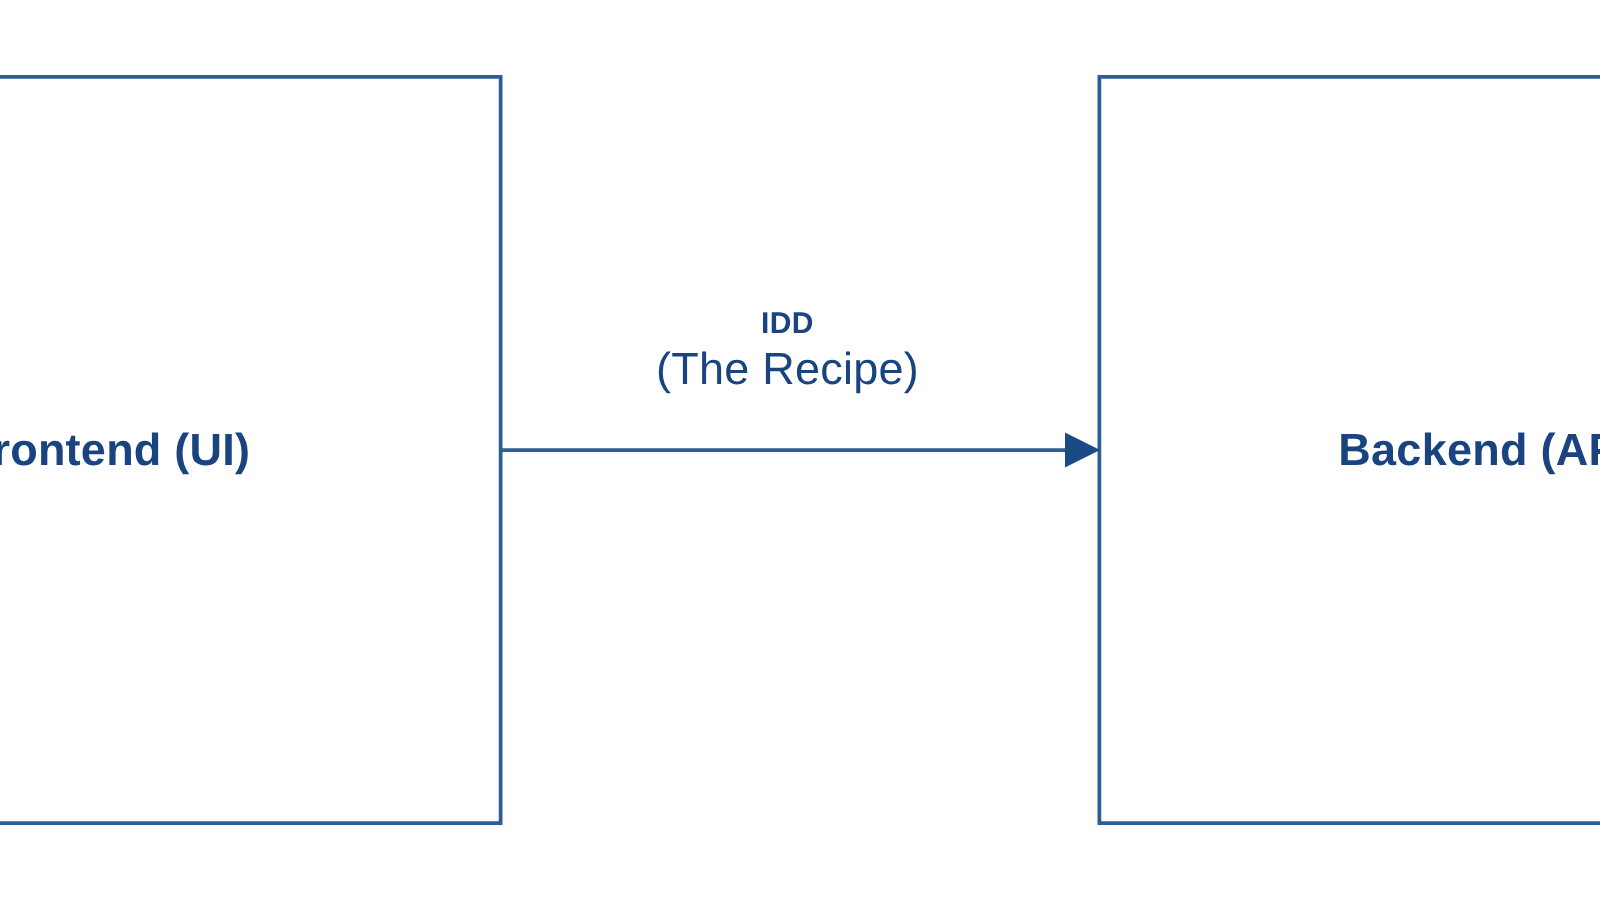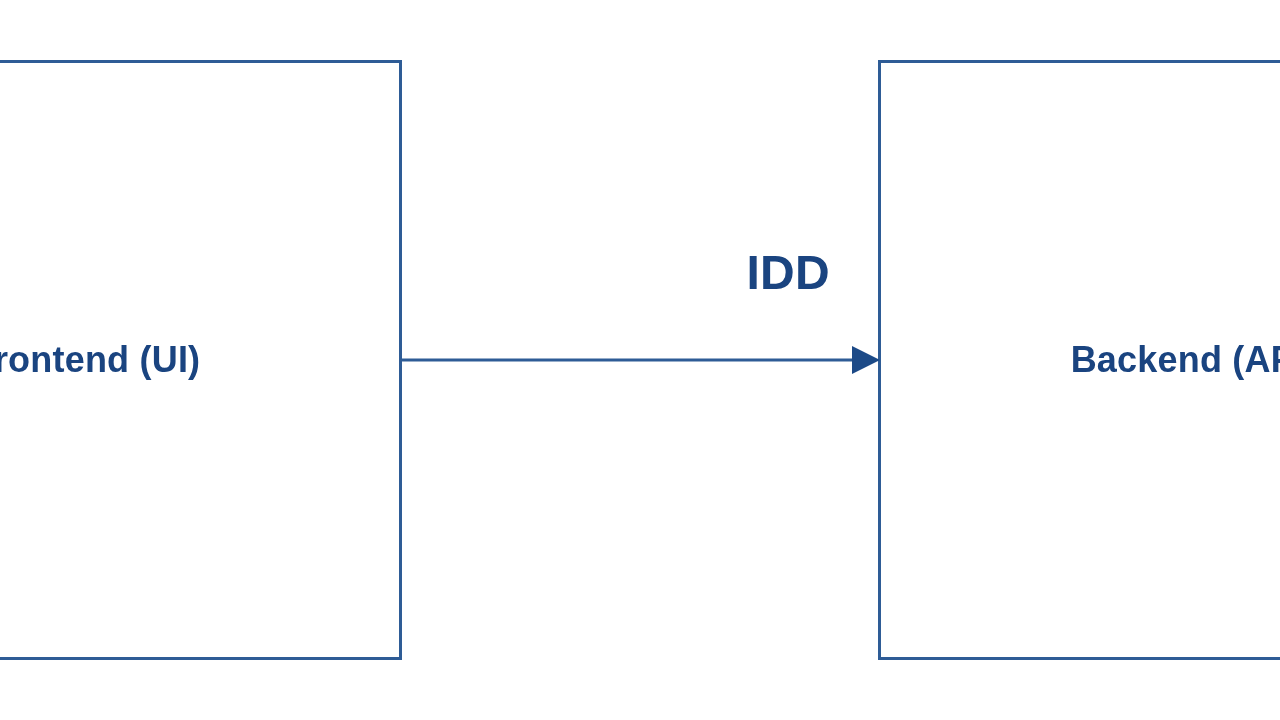--- a/index.html
+++ b/index.html
@@ -65,24 +65,23 @@
     left: 430px;
     top: 244px;
     width: 400px;
     text-align: center;
     color: #1a4480;
     line-height: 1.22;
     pointer-events: none;
   }
   #edge-label .edge-title {
     display: block;
-    font-size: 48px;
+    font-size: 24px;
     font-weight: bold;
     letter-spacing: 0.3px;
-    text-align: right;
   }
   #edge-label .edge-subtitle {
     display: block;
     font-size: 36px;
     font-weight: normal;
     letter-spacing: 0.2px;
   }
 </style>
 </head>
 <body>
@@ -97,15 +96,16 @@
     <span class="node-label">Backend (API)</span>
   </div>
 
   <svg id="connector" viewBox="0 0 482 60">
     <line x1="0" y1="30" x2="456" y2="30" stroke="#2e5c96" stroke-width="3"></line>
     <polygon points="452,16 480,30 452,44" fill="#1c4a87"></polygon>
   </svg>
 
   <div id="edge-label">
     <span class="edge-title">IDD</span>
+    <span class="edge-subtitle">(The Recipe)</span>
   </div>
 
 </div>
 
 </body></html>

